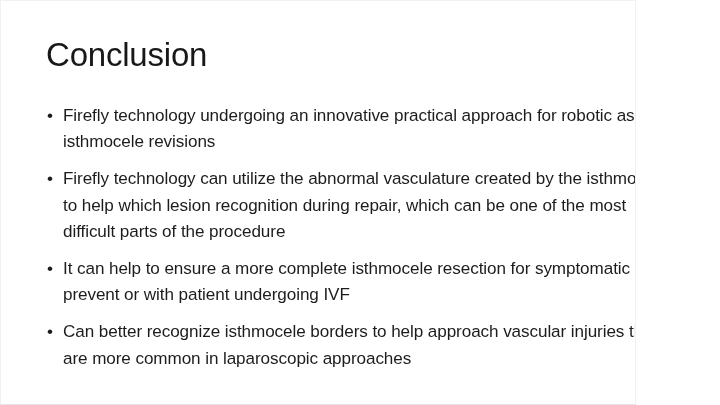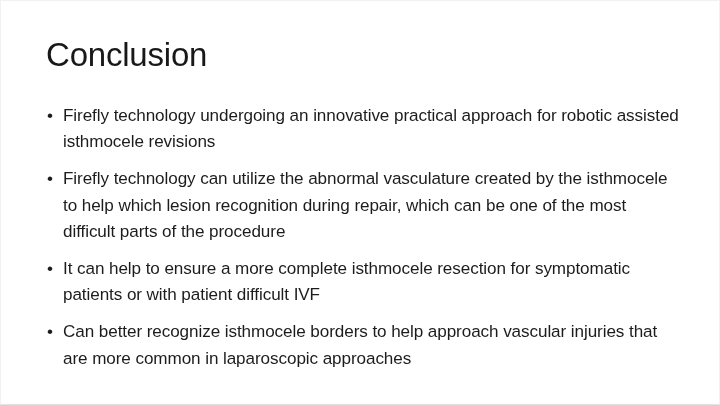--- a/index.html
+++ b/index.html
@@ -8,21 +8,21 @@
     background: #ffffff;
   }
   body {
     width: 720px;
     height: 405px;
     overflow: hidden;
     font-family: "Liberation Sans", sans-serif;
   }
   .slide {
     position: relative;
-    width: 720px;
+    width: 636px;
     height: 405px;
     box-sizing: border-box;
     background: #ffffff;
     border: 1px solid #f1f1f3;
     border-bottom-color: #e2e2e5;
     overflow: hidden;
   }
   .slide-title {
     position: absolute;
     left: 45px;
@@ -82,21 +82,21 @@
       <span class="bullet-text">Firefly technology undergoing an innovative practical approach for robotic assisted isthmocele revisions</span>
     </li>
 
     <li class="bullet-item">
       <span class="bullet-marker">•</span>
       <span class="bullet-text">Firefly technology can utilize the abnormal vasculature created by the isthmocele to help which lesion recognition during repair, which can be one of the most difficult parts of the procedure</span>
     </li>
 
     <li class="bullet-item">
       <span class="bullet-marker">•</span>
-      <span class="bullet-text">It can help to ensure a more complete isthmocele resection for symptomatic patients or with patient difficult IVF</span>
+      <span class="bullet-text">It can help to ensure a more complete isthmocele resection for symptomatic prevent or with patient undergoing IVF</span>
     </li>
 
     <li class="bullet-item">
       <span class="bullet-marker">•</span>
       <span class="bullet-text">Can better recognize isthmocele borders to help approach vascular injuries that are more common in laparoscopic approaches</span>
     </li>
 
   </ul>
 
 </div>

